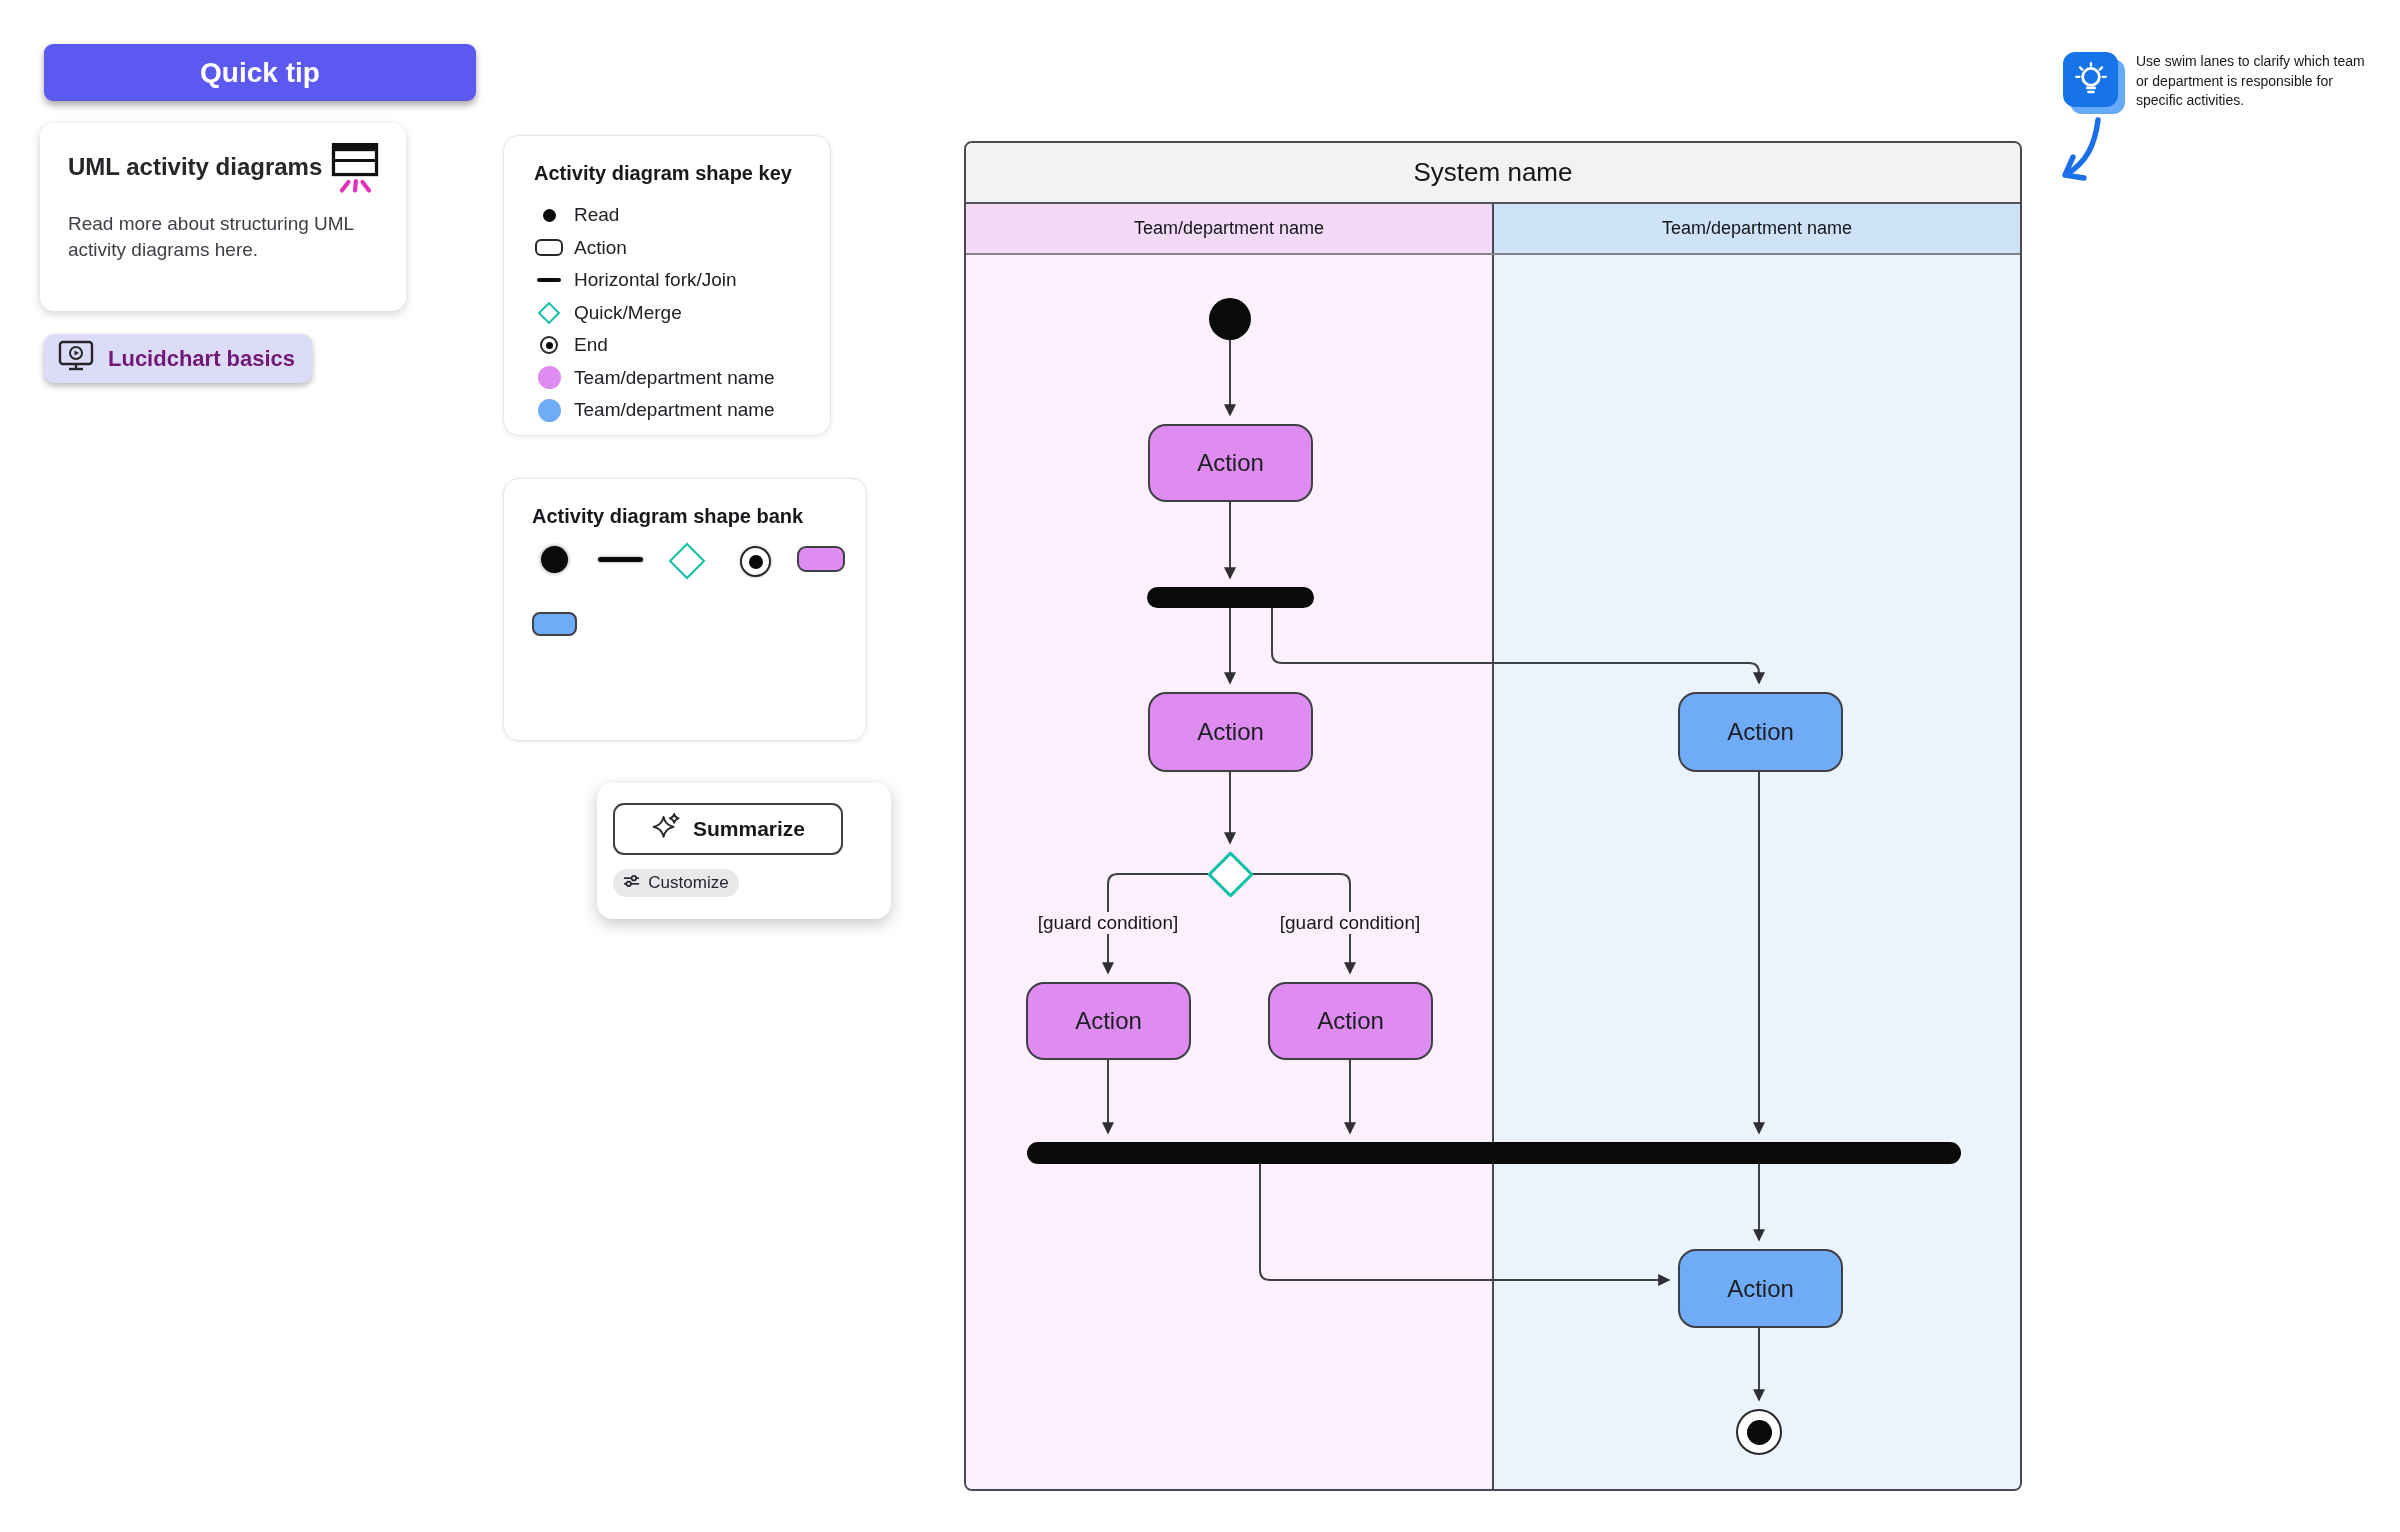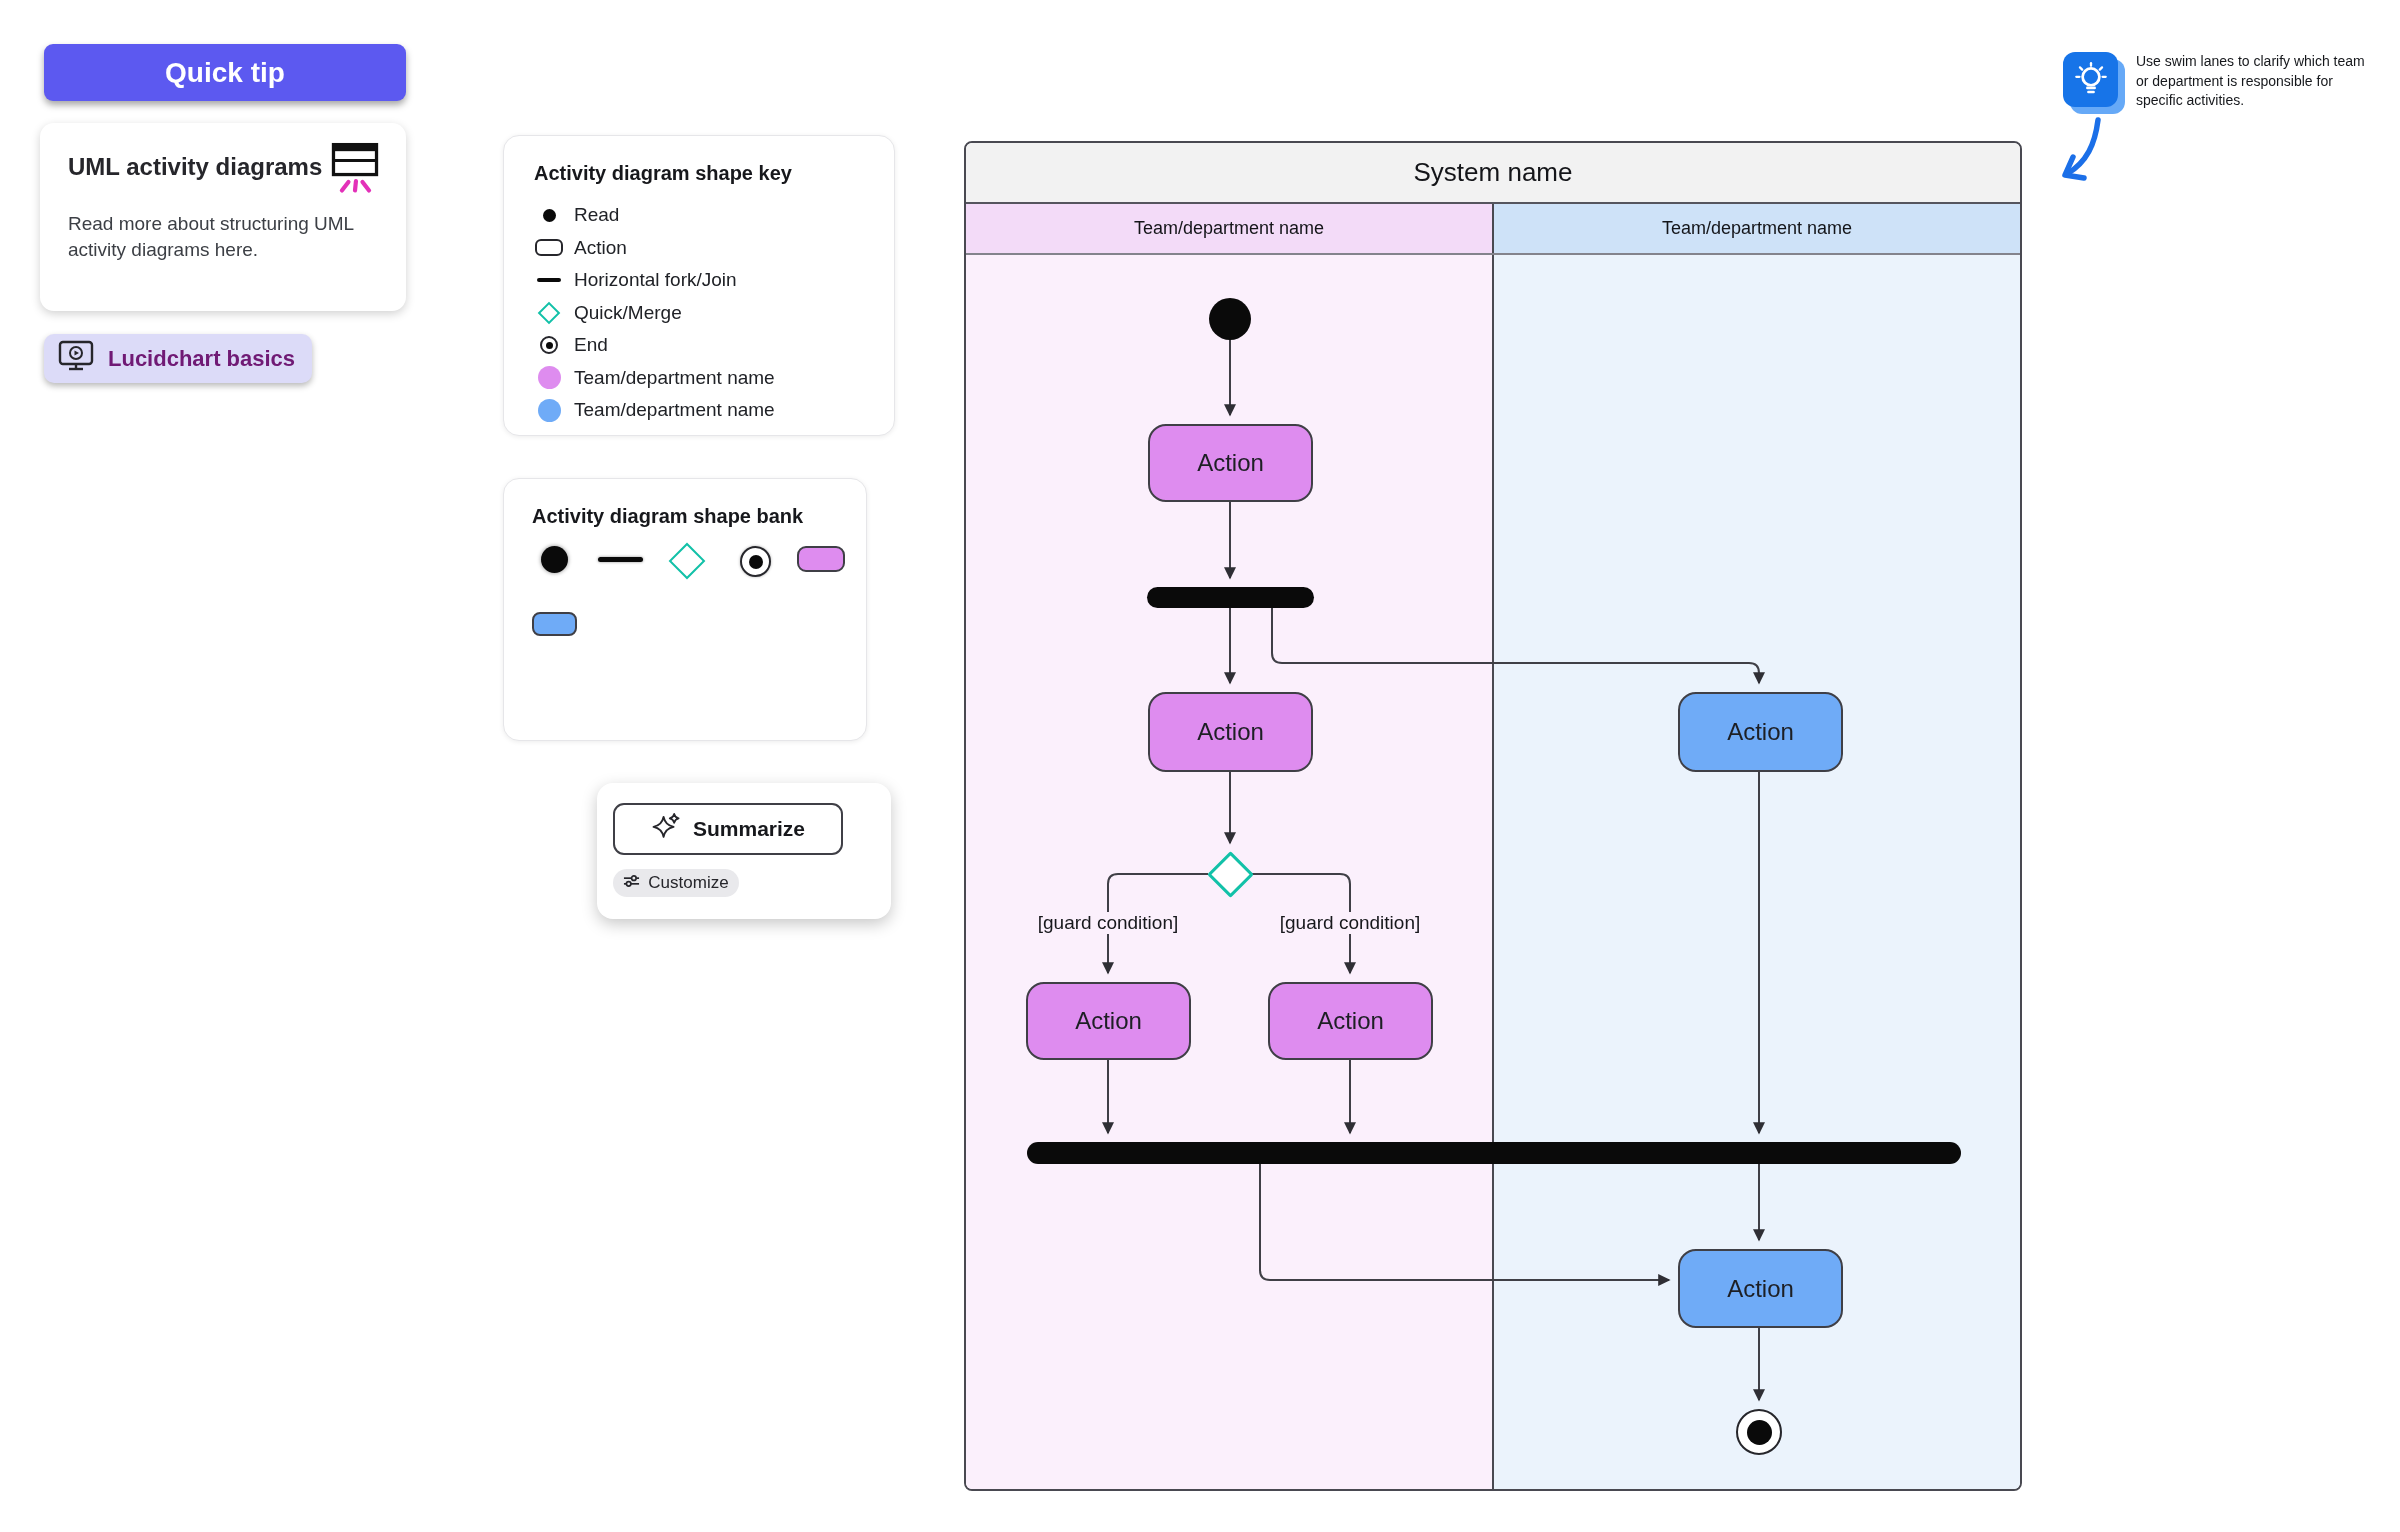--- a/index.html
+++ b/index.html
@@ -5,21 +5,21 @@
   html,body{margin:0;padding:0;}
   body{
     width:2400px;height:1532px;position:relative;background:#ffffff;
     font-family:"Liberation Sans","DejaVu Sans",sans-serif;overflow:hidden;
     color:#1f2126;
   }
   .abs{position:absolute;}
 
   
   .quick-tip{
-    left:44px;top:44px;width:362px;height:57px;border-radius:9px;
+    left:44px;top:44px;width:432px;height:57px;border-radius:9px;
     background:var(--accent,#5C59F0);color:#fff;font-size:28px;font-weight:bold;
     display:flex;align-items:center;justify-content:center;
     box-shadow:0 4px 7px rgba(0,0,0,.35);border:none;cursor:pointer;
   }
   .info-card{
     left:40px;top:123px;width:366px;height:188px;background:#fff;border-radius:14px;
     box-shadow:0 3px 10px rgba(0,0,0,.18);padding:0;
   }
   .info-card .card-title{position:absolute;left:28px;top:30px;font-size:24px;font-weight:bold;color:#26262b;}
   .info-card .card-icon{position:absolute;right:22px;top:18px;}
@@ -29,21 +29,21 @@
     background:var(--lavender,#DCDBF8);display:flex;align-items:center;gap:14px;
     padding-left:14px;box-sizing:border-box;box-shadow:0 3px 6px rgba(0,0,0,.28);
     border:none;cursor:pointer;font-size:22px;font-weight:bold;color:#701a75;
   }
 
   
   .panel{
     background:#fff;border:1.5px solid #e6e6e9;border-radius:16px;
     box-shadow:0 1px 5px rgba(0,0,0,.08);box-sizing:border-box;padding-left:36px;
   }
-  .shape-key{left:503px;top:135px;width:392px;height:301px;padding:26px 0 0 30px;}
+  .shape-key{left:503px;top:135px;width:328px;height:301px;padding:26px 0 0 30px;}
   .panel-title{font-size:20px;font-weight:bold;color:#17181c;}
   .key-list{margin-top:14px;}
   .key-row{display:flex;align-items:center;height:32.5px;}
   .key-icon{width:30px;display:flex;align-items:center;justify-content:center;flex:0 0 30px;}
   .key-label{margin-left:10px;font-size:19px;color:#202227;}
   .i-start{width:13px;height:13px;border-radius:50%;background:#0a0a0a;}
   .i-action{width:24px;height:13px;border:2px solid #26262b;border-radius:6px;}
   .i-fork{width:24px;height:4px;background:#0a0a0a;border-radius:2px;}
   .i-branch{width:12px;height:12px;border:2px solid var(--teal,#12C1A8);transform:rotate(45deg);background:#fff;}
   .i-end{width:14px;height:14px;border:2px solid #26262b;border-radius:50%;display:flex;align-items:center;justify-content:center;}

